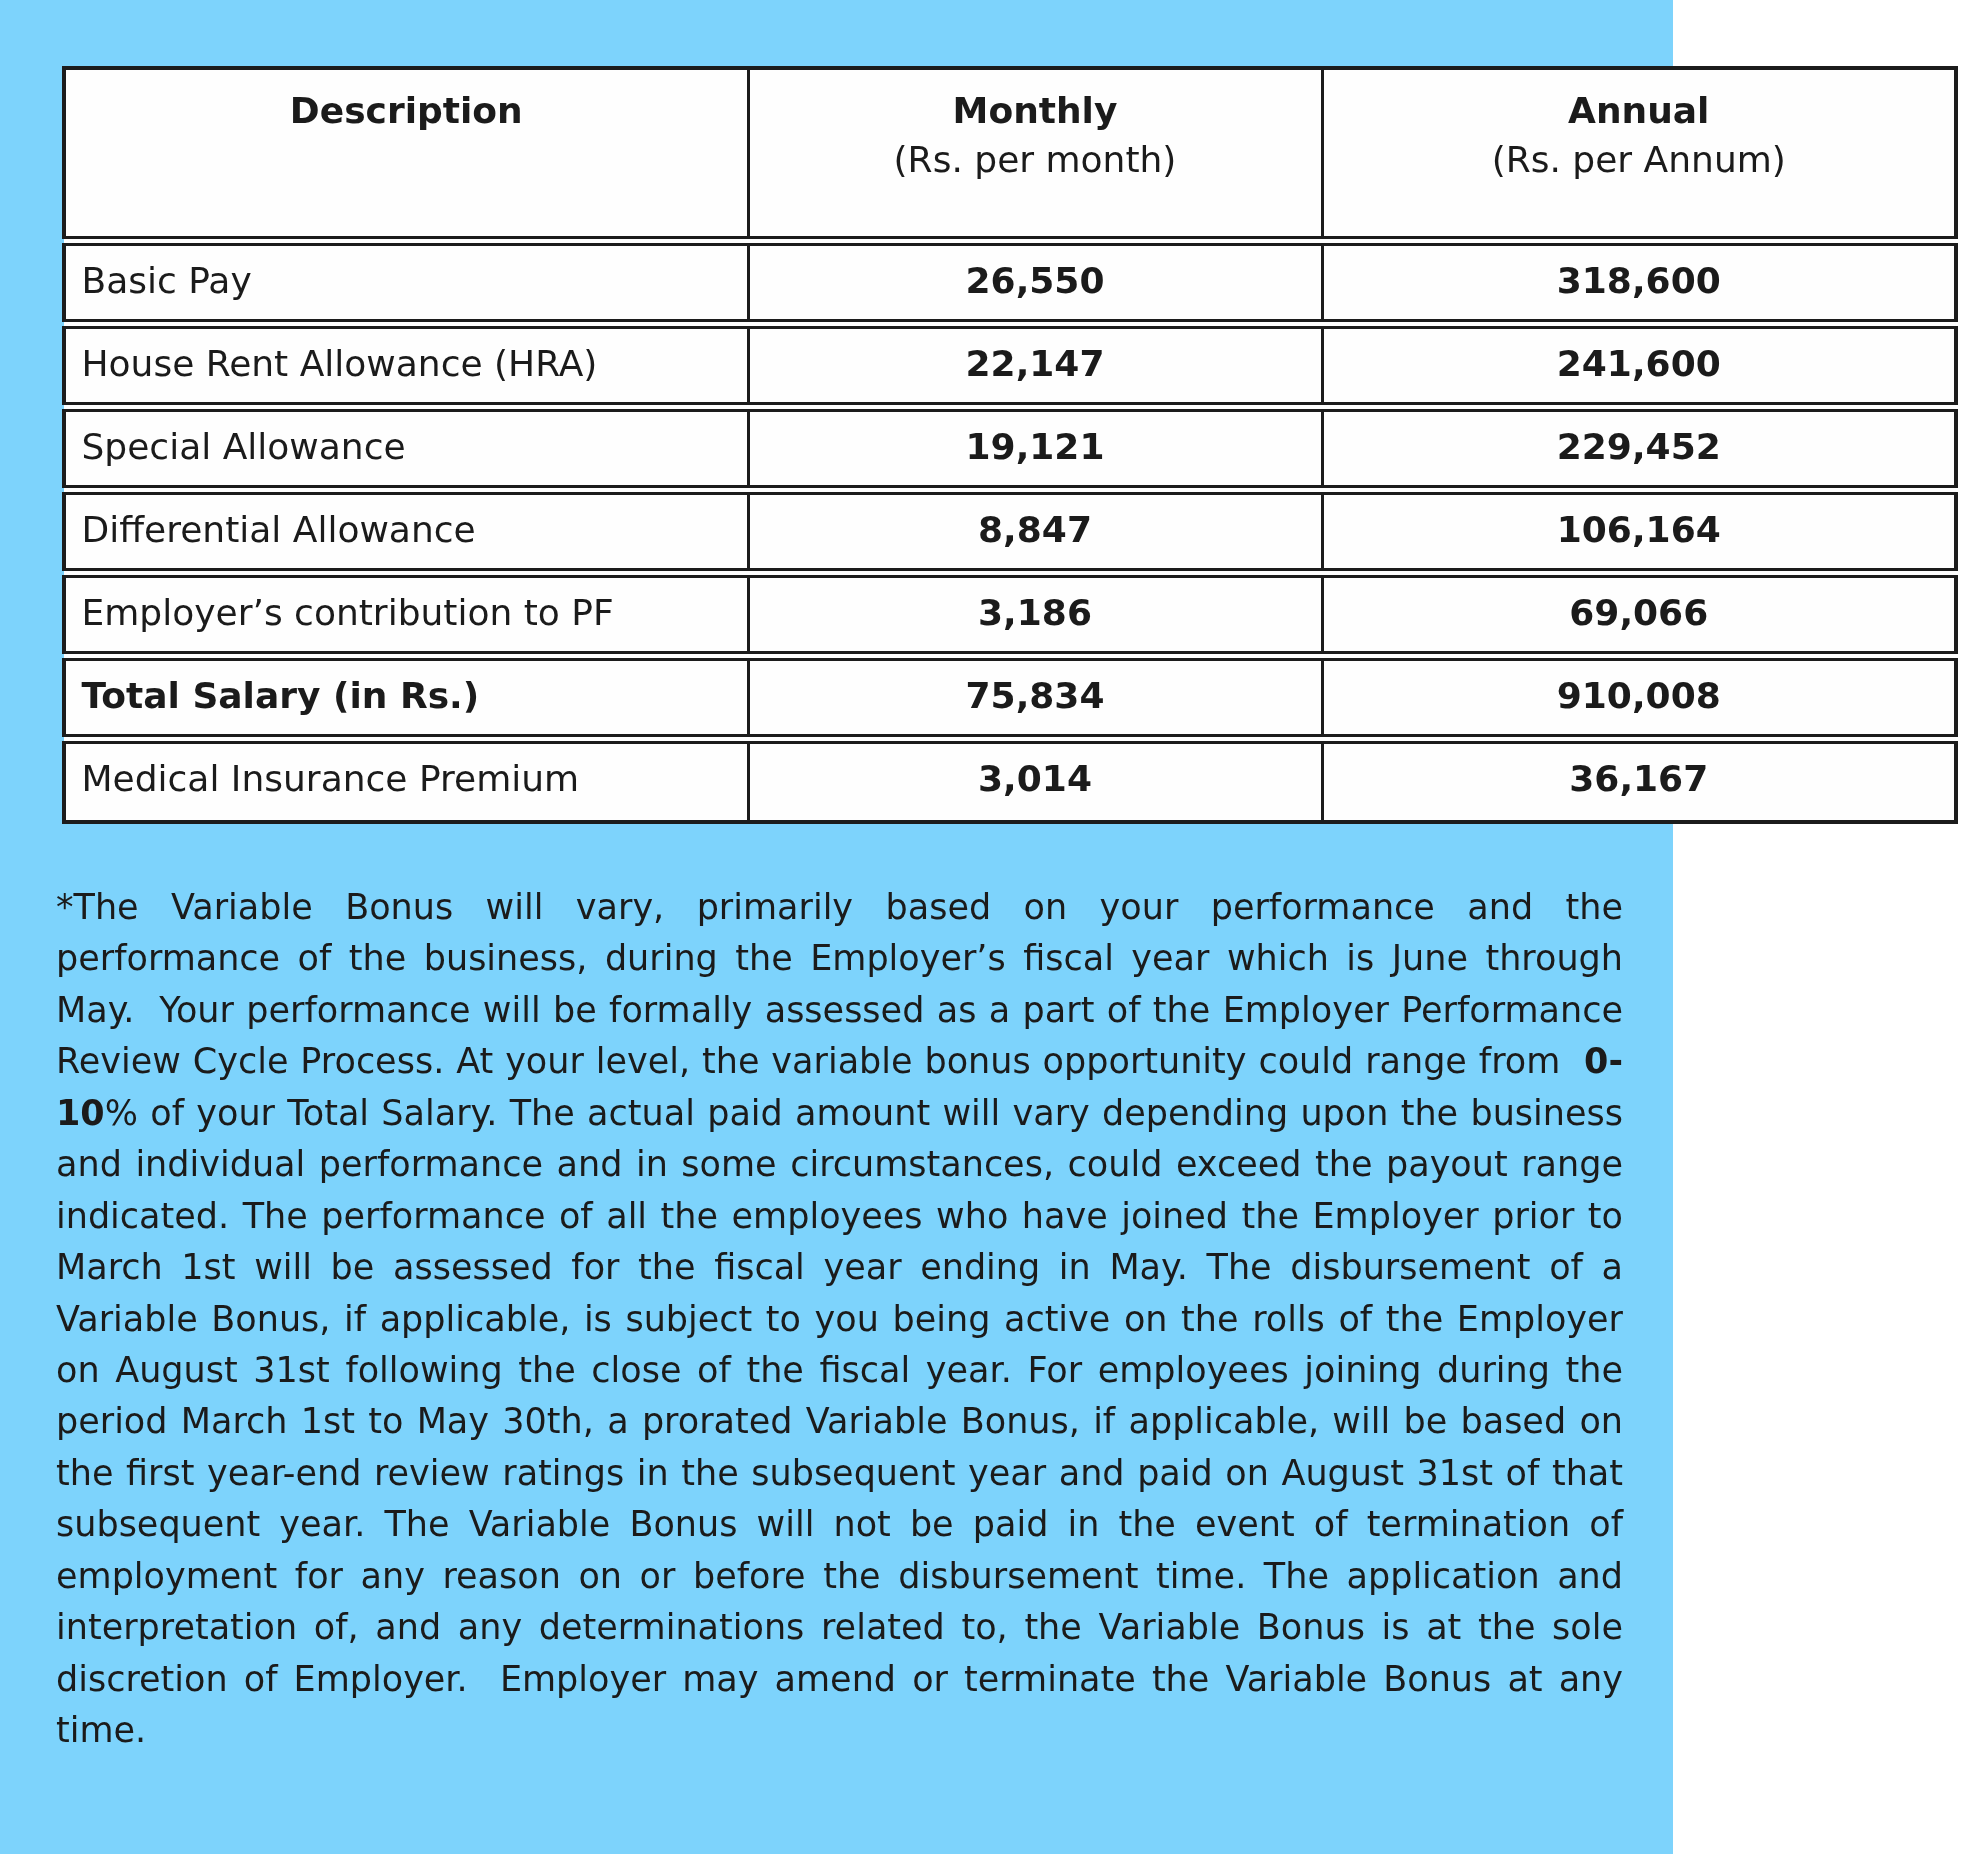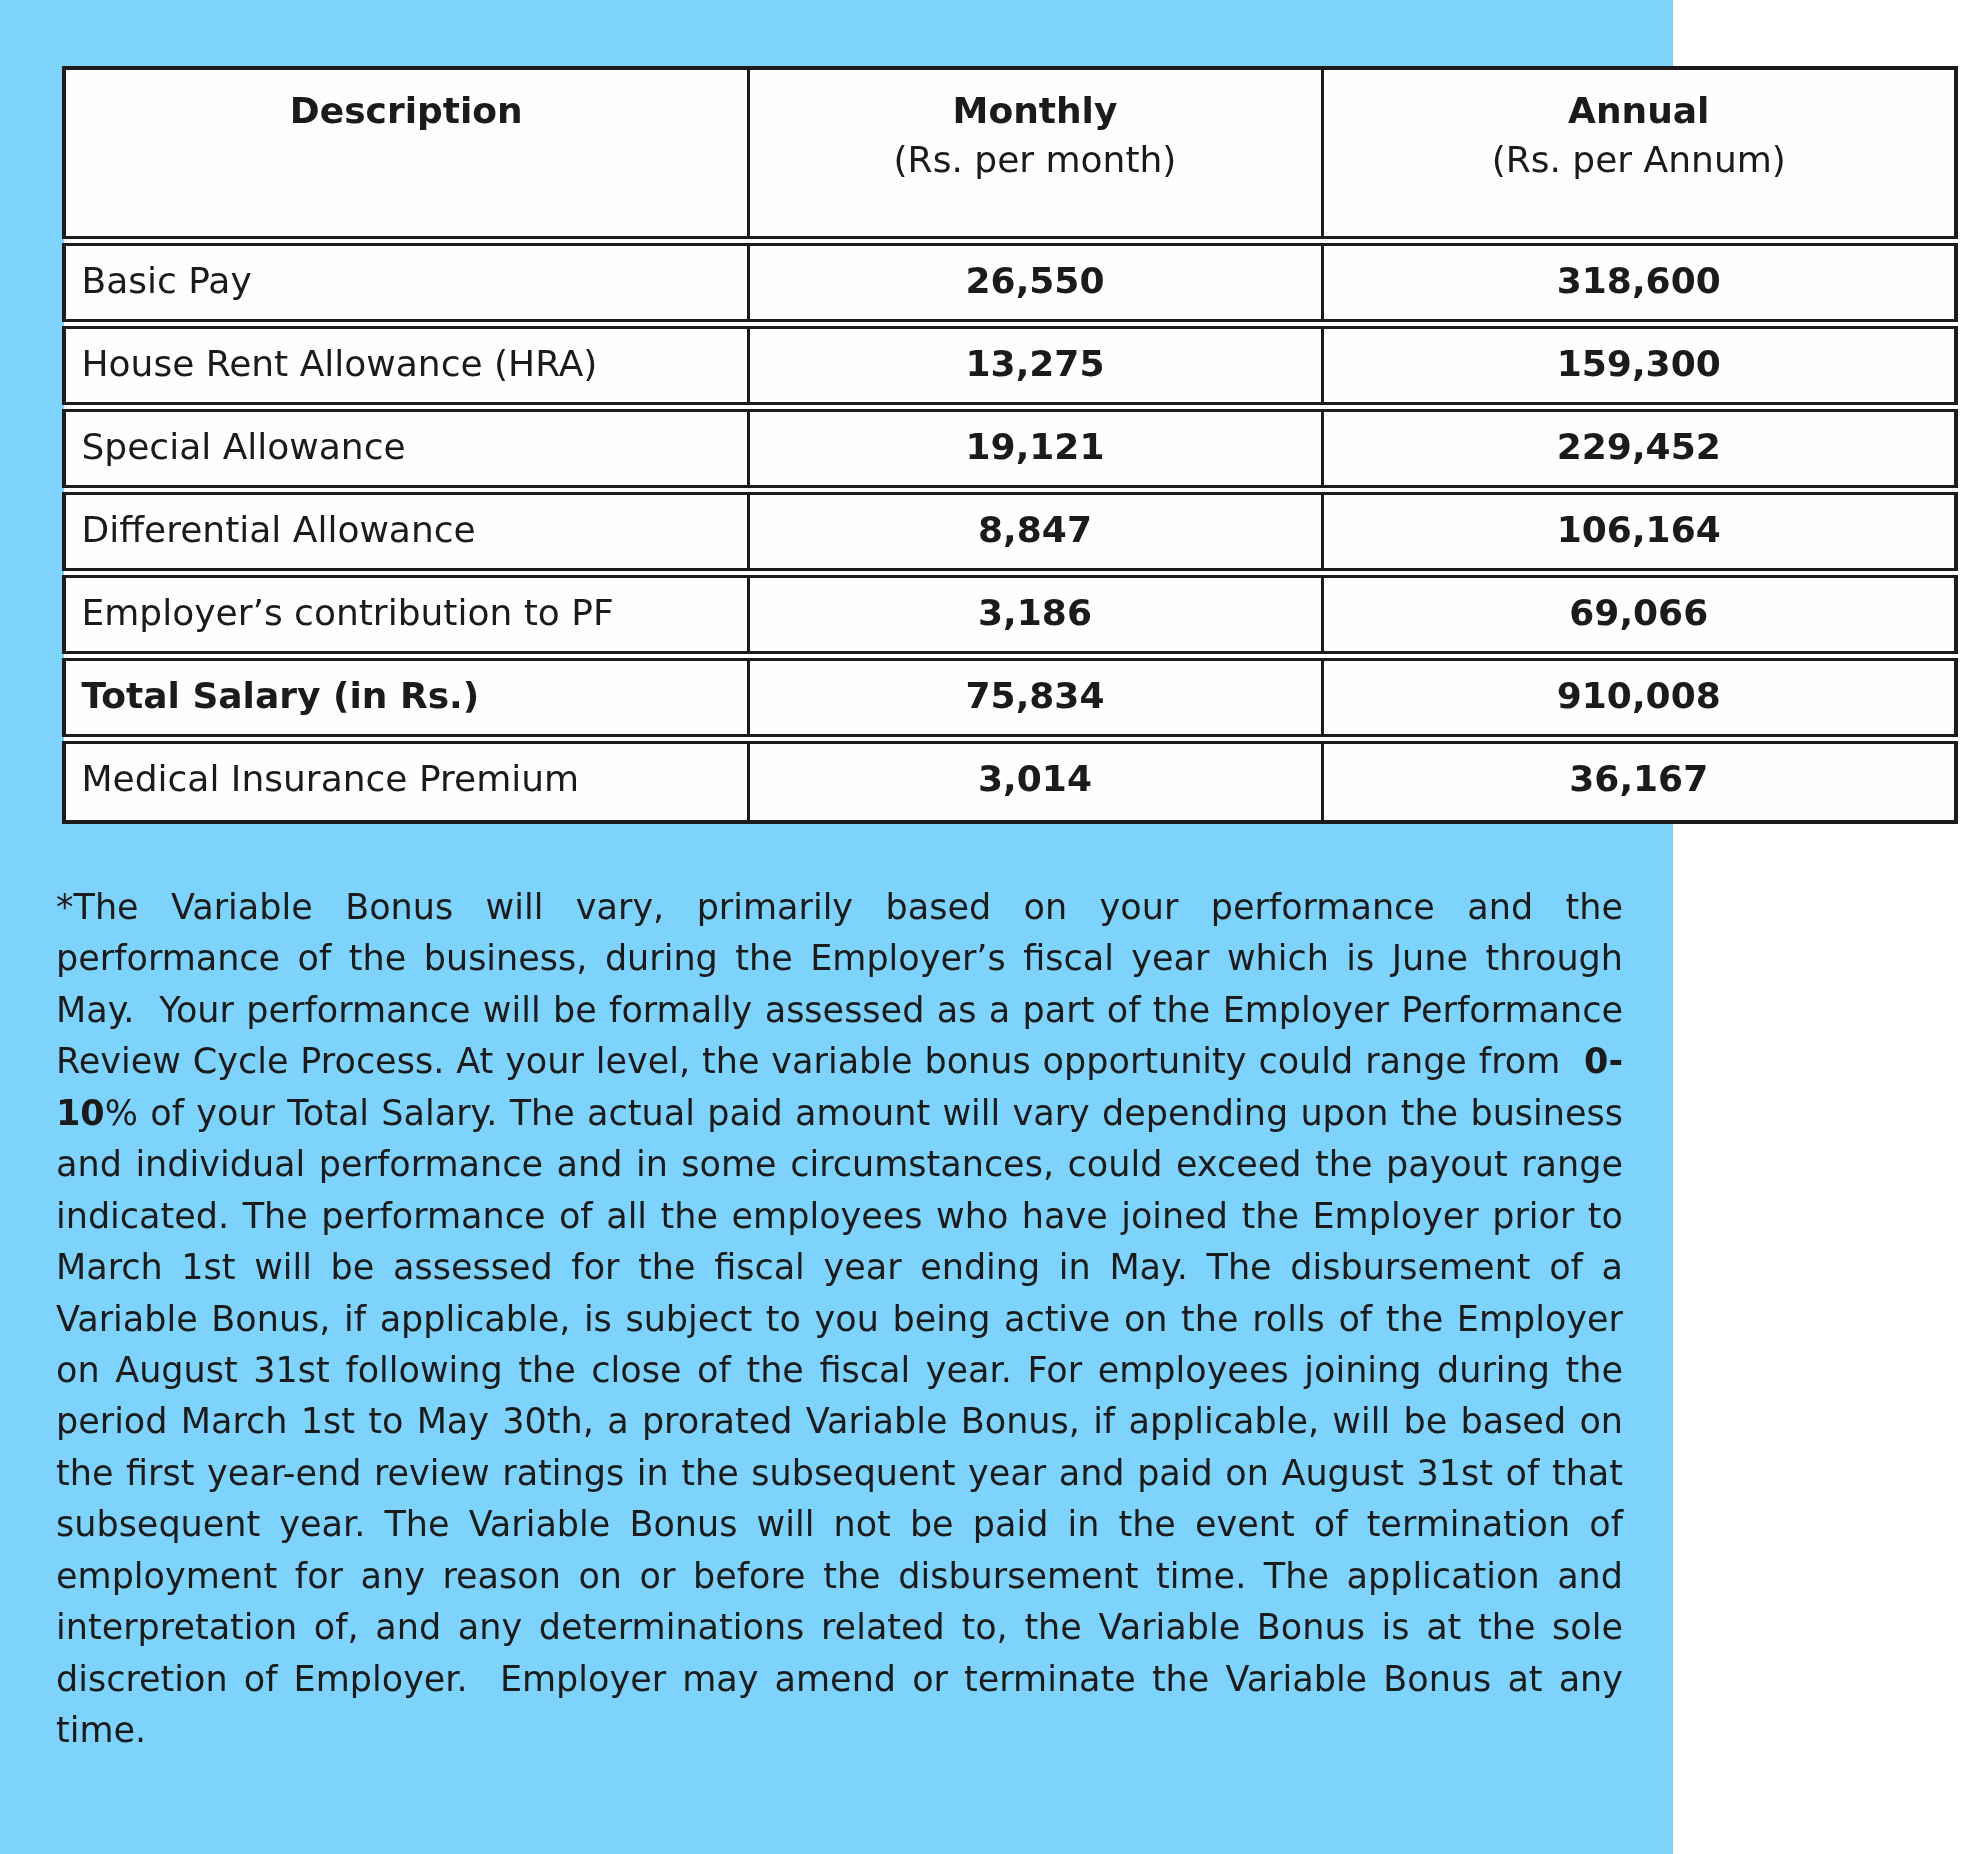--- a/index.html
+++ b/index.html
@@ -129,22 +129,22 @@
       </tr>
 
       <tr class="data-row">
         <td class="label-cell">Basic Pay</td>
         <td class="num-cell">26,550</td>
         <td class="num-cell">318,600</td>
       </tr>
 
       <tr class="data-row">
         <td class="label-cell">House Rent Allowance (HRA)</td>
-        <td class="num-cell">13,275</td>
-        <td class="num-cell">159,300</td>
+        <td class="num-cell">22,147</td>
+        <td class="num-cell">241,600</td>
       </tr>
 
       <tr class="data-row">
         <td class="label-cell">Special Allowance</td>
         <td class="num-cell">19,121</td>
         <td class="num-cell">229,452</td>
       </tr>
 
 
       <tr class="data-row">

